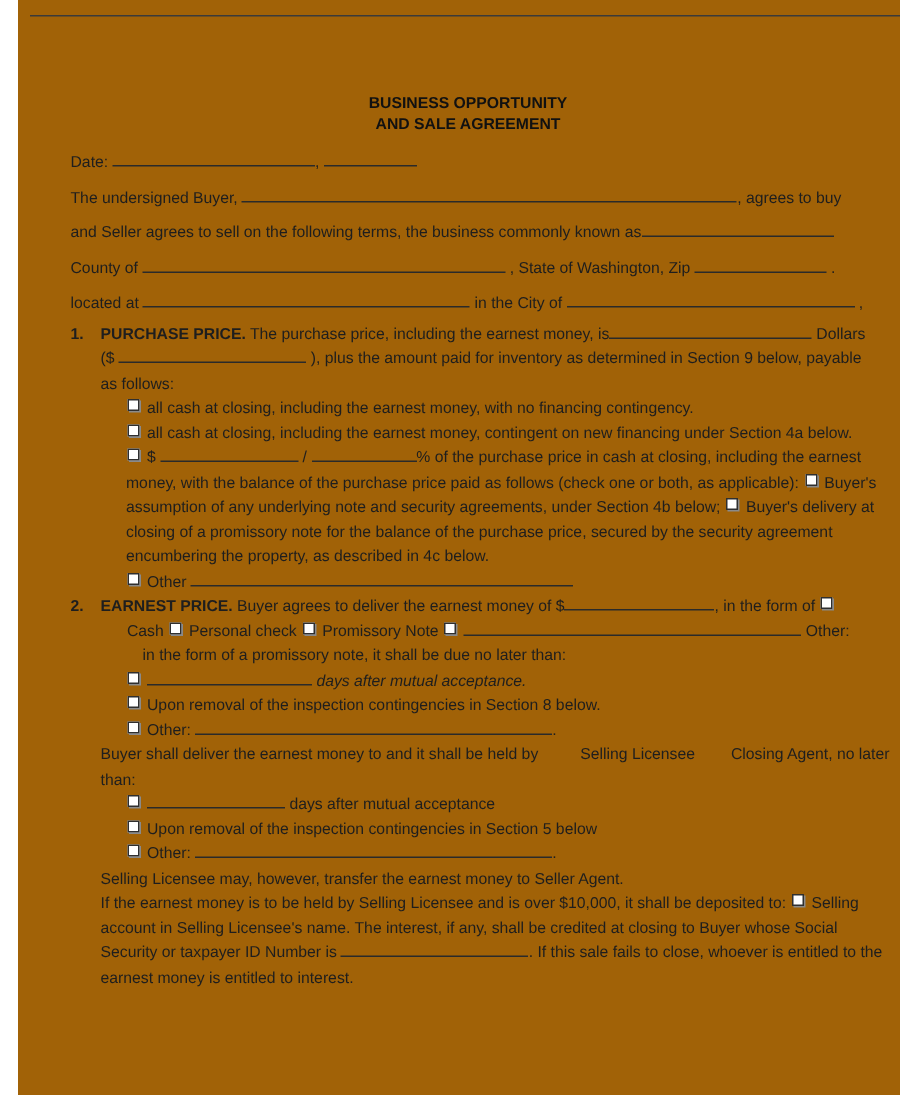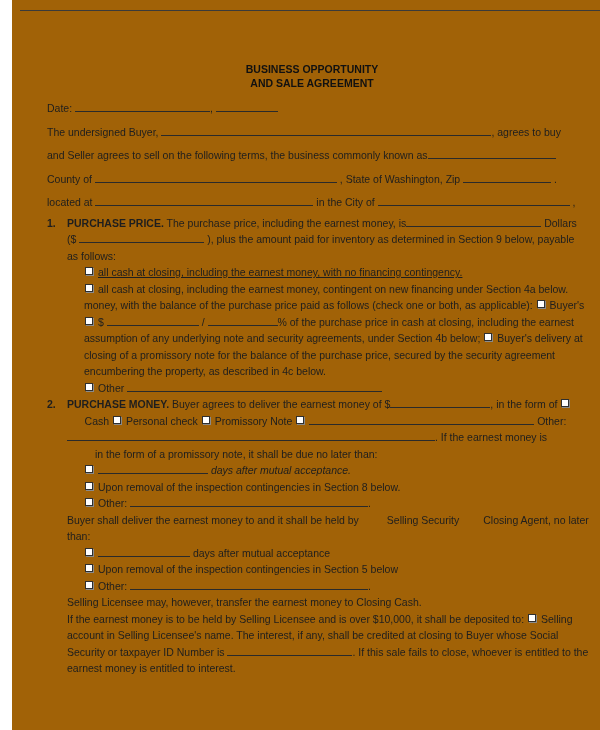--- a/index.html
+++ b/index.html
@@ -75,39 +75,38 @@
   </div>
   <div class="doc-body" id="doc-lines">
       <div class="line intro"><span>Date: </span><span class="blank" style="width: 135px;"></span><span>, </span><span class="blank" style="width: 62px;"></span></div>
       <div class="line intro"><span>The undersigned Buyer, </span><span class="blank" style="width: 330px;"></span><span>, agrees to buy</span></div>
       <div class="line intro"><span>and Seller agrees to sell on the following terms, the business commonly known as</span><span class="blank" style="width: 128px;"></span></div>
       <div class="line intro"><span>County of </span><span class="blank" style="width: 242px;"></span><span> , State of Washington, Zip </span><span class="blank" style="width: 88px;"></span><span> .</span></div>
       <div class="line intro"><span>located at </span><span class="blank" style="width: 218px;"></span><span> in the City of </span><span class="blank" style="width: 192px;"></span><span> ,</span></div>
       <div class="line"><span class="num">1.</span><span class="bold">PURCHASE PRICE.</span><span> The purchase price, including the earnest money, is</span><span class="blank" style="width: 135px;"></span><span> Dollars</span></div>
       <div class="line" style="margin-left: 20px;"><span>($ </span><span class="blank" style="width: 125px;"></span><span> ), plus the amount paid for inventory as determined in Section 9 below, payable</span></div>
       <div class="line" style="margin-left: 20px;"><span>as follows:</span></div>
-      <div class="line" style="margin-left: 37px; text-decoration: underline;"><span class="checkbox"></span><span>all cash at closing, including the earnest money, with no financing contingency.</span></div>
+      <div class="line" style="margin-left: 37px;"><span class="checkbox"></span><span>all cash at closing, including the earnest money, with no financing contingency.</span></div>
       <div class="line" style="margin-left: 37px;"><span class="checkbox"></span><span>all cash at closing, including the earnest money, contingent on new financing under Section 4a below.</span></div>
+      <div class="line" style="margin-left: 37px;"><span class="checkbox"></span><span>$ </span><span class="blank" style="width: 92px;"></span><span> / </span><span class="blank" style="width: 70px;"></span><span>% of the purchase price in cash at closing, including the earnest</span></div>
       <div class="line" style="margin-left: 37px;"><span>money, with the balance of the purchase price paid as follows (check one or both, as applicable): </span><span class="checkbox"></span><span>Buyer's</span></div>
-      <div class="line" style="margin-left: 37px;"><span class="checkbox"></span><span>$ </span><span class="blank" style="width: 92px;"></span><span> / </span><span class="blank" style="width: 70px;"></span><span>% of the purchase price in cash at closing, including the earnest</span></div>
       <div class="line" style="margin-left: 37px;"><span>assumption of any underlying note and security agreements, under Section 4b below; </span><span class="checkbox"></span><span>Buyer's delivery at</span></div>
       <div class="line" style="margin-left: 37px;"><span>closing of a promissory note for the balance of the purchase price, secured by the security agreement</span></div>
       <div class="line" style="margin-left: 37px;"><span>encumbering the property, as described in 4c below.</span></div>
       <div class="line" style="margin-left: 37px;"><span class="checkbox"></span><span>Other </span><span class="blank" style="width: 255px;"></span></div>
-      <div class="line"><span class="num">2.</span><span class="bold">PURCHASE MONEY.</span><span> Buyer agrees to deliver the earnest money of $</span><span class="blank" style="width: 100px;"></span><span>, in the form of </span><span class="checkbox"></span></div>
+      <div class="line"><span class="num">2.</span><span class="bold">EARNEST PRICE.</span><span> Buyer agrees to deliver the earnest money of $</span><span class="blank" style="width: 100px;"></span><span>, in the form of </span><span class="checkbox"></span></div>
       <div class="line" style="margin-left: 20px; text-align: center;"><span>Cash </span><span class="checkbox"></span><span>Personal check </span><span class="checkbox"></span><span>Promissory Note </span><span class="checkbox"></span><span class="blank" style="width: 225px;"></span><span> Other:</span></div>
-      <div class="line" style="margin-left: 20px;"><span class="blank" style="width: 368px;"></span><span>. If the earnest money is</span></div>
       <div class="line" style="margin-left: 20px; padding-left: 28px;"><span>in the form of a promissory note, it shall be due no later than:</span></div>
       <div class="line" style="margin-left: 37px; font-style: italic;"><span class="checkbox"></span><span class="blank" style="width: 110px;"></span><span> days after mutual acceptance.</span></div>
       <div class="line" style="margin-left: 37px;"><span class="checkbox"></span><span>Upon removal of the inspection contingencies in Section 8 below.</span></div>
       <div class="line" style="margin-left: 37px;"><span class="checkbox"></span><span>Other: </span><span class="blank" style="width: 238px;"></span><span>.</span></div>
-      <div class="line" style="margin-left: 20px;"><span>Buyer shall deliver the earnest money to and it shall be held by</span><span class="gap" style="width: 28px;"></span><span>Selling Security</span><span class="gap" style="width: 24px;"></span><span>Closing Agent, no later</span></div>
+      <div class="line" style="margin-left: 20px;"><span>Buyer shall deliver the earnest money to and it shall be held by</span><span class="gap" style="width: 28px;"></span><span>Selling Licensee</span><span class="gap" style="width: 24px;"></span><span>Closing Agent, no later</span></div>
       <div class="line" style="margin-left: 20px;"><span>than:</span></div>
       <div class="line" style="margin-left: 37px;"><span class="checkbox"></span><span class="blank" style="width: 92px;"></span><span> days after mutual acceptance</span></div>
       <div class="line" style="margin-left: 37px;"><span class="checkbox"></span><span>Upon removal of the inspection contingencies in Section 5 below</span></div>
       <div class="line" style="margin-left: 37px;"><span class="checkbox"></span><span>Other: </span><span class="blank" style="width: 238px;"></span><span>.</span></div>
-      <div class="line" style="margin-left: 20px;"><span>Selling Licensee may, however, transfer the earnest money to Closing Cash.</span></div>
+      <div class="line" style="margin-left: 20px;"><span>Selling Licensee may, however, transfer the earnest money to Seller Agent.</span></div>
       <div class="line" style="margin-left: 20px;"><span>If the earnest money is to be held by Selling Licensee and is over $10,000, it shall be deposited to: </span><span class="checkbox"></span><span>Selling</span></div>
       <div class="line" style="margin-left: 20px;"><span>account in Selling Licensee's name. The interest, if any, shall be credited at closing to Buyer whose Social</span></div>
       <div class="line" style="margin-left: 20px;"><span>Security or taxpayer ID Number is </span><span class="blank" style="width: 125px;"></span><span>. If this sale fails to close, whoever is entitled to the</span></div>
       <div class="line" style="margin-left: 20px;"><span>earnest money is entitled to interest.</span></div>
     </div>
 </div>
 
 </body></html>

